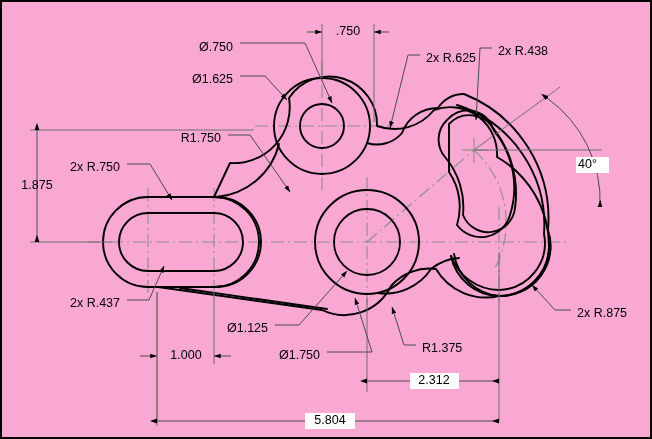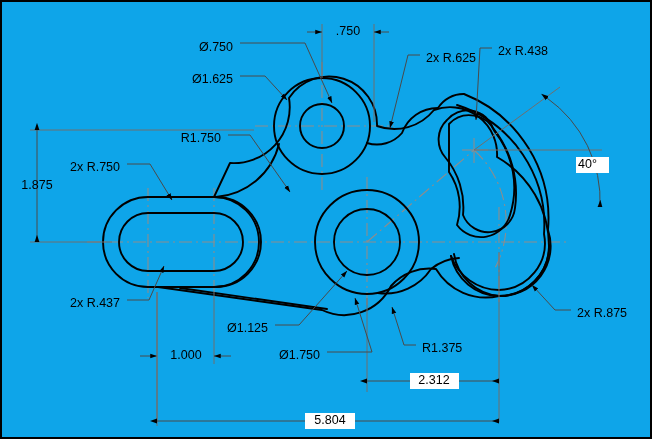--- a/index.html
+++ b/index.html
@@ -4,21 +4,21 @@
 <style>
   html, body {
     margin: 0;
     padding: 0;
     background: #ffffff;
   }
   #page {
     position: relative;
     width: 652px;
     height: 439px;
-    background: #0ea5e9;
+    background: #f9a8d4;
     border: 2px solid #000000;
     box-sizing: border-box;
     overflow: hidden;
     font-family: "Liberation Sans", sans-serif;
   }
   #drawing-svg {
     position: absolute;
     left: 0;
     top: 0;
     width: 652px;

